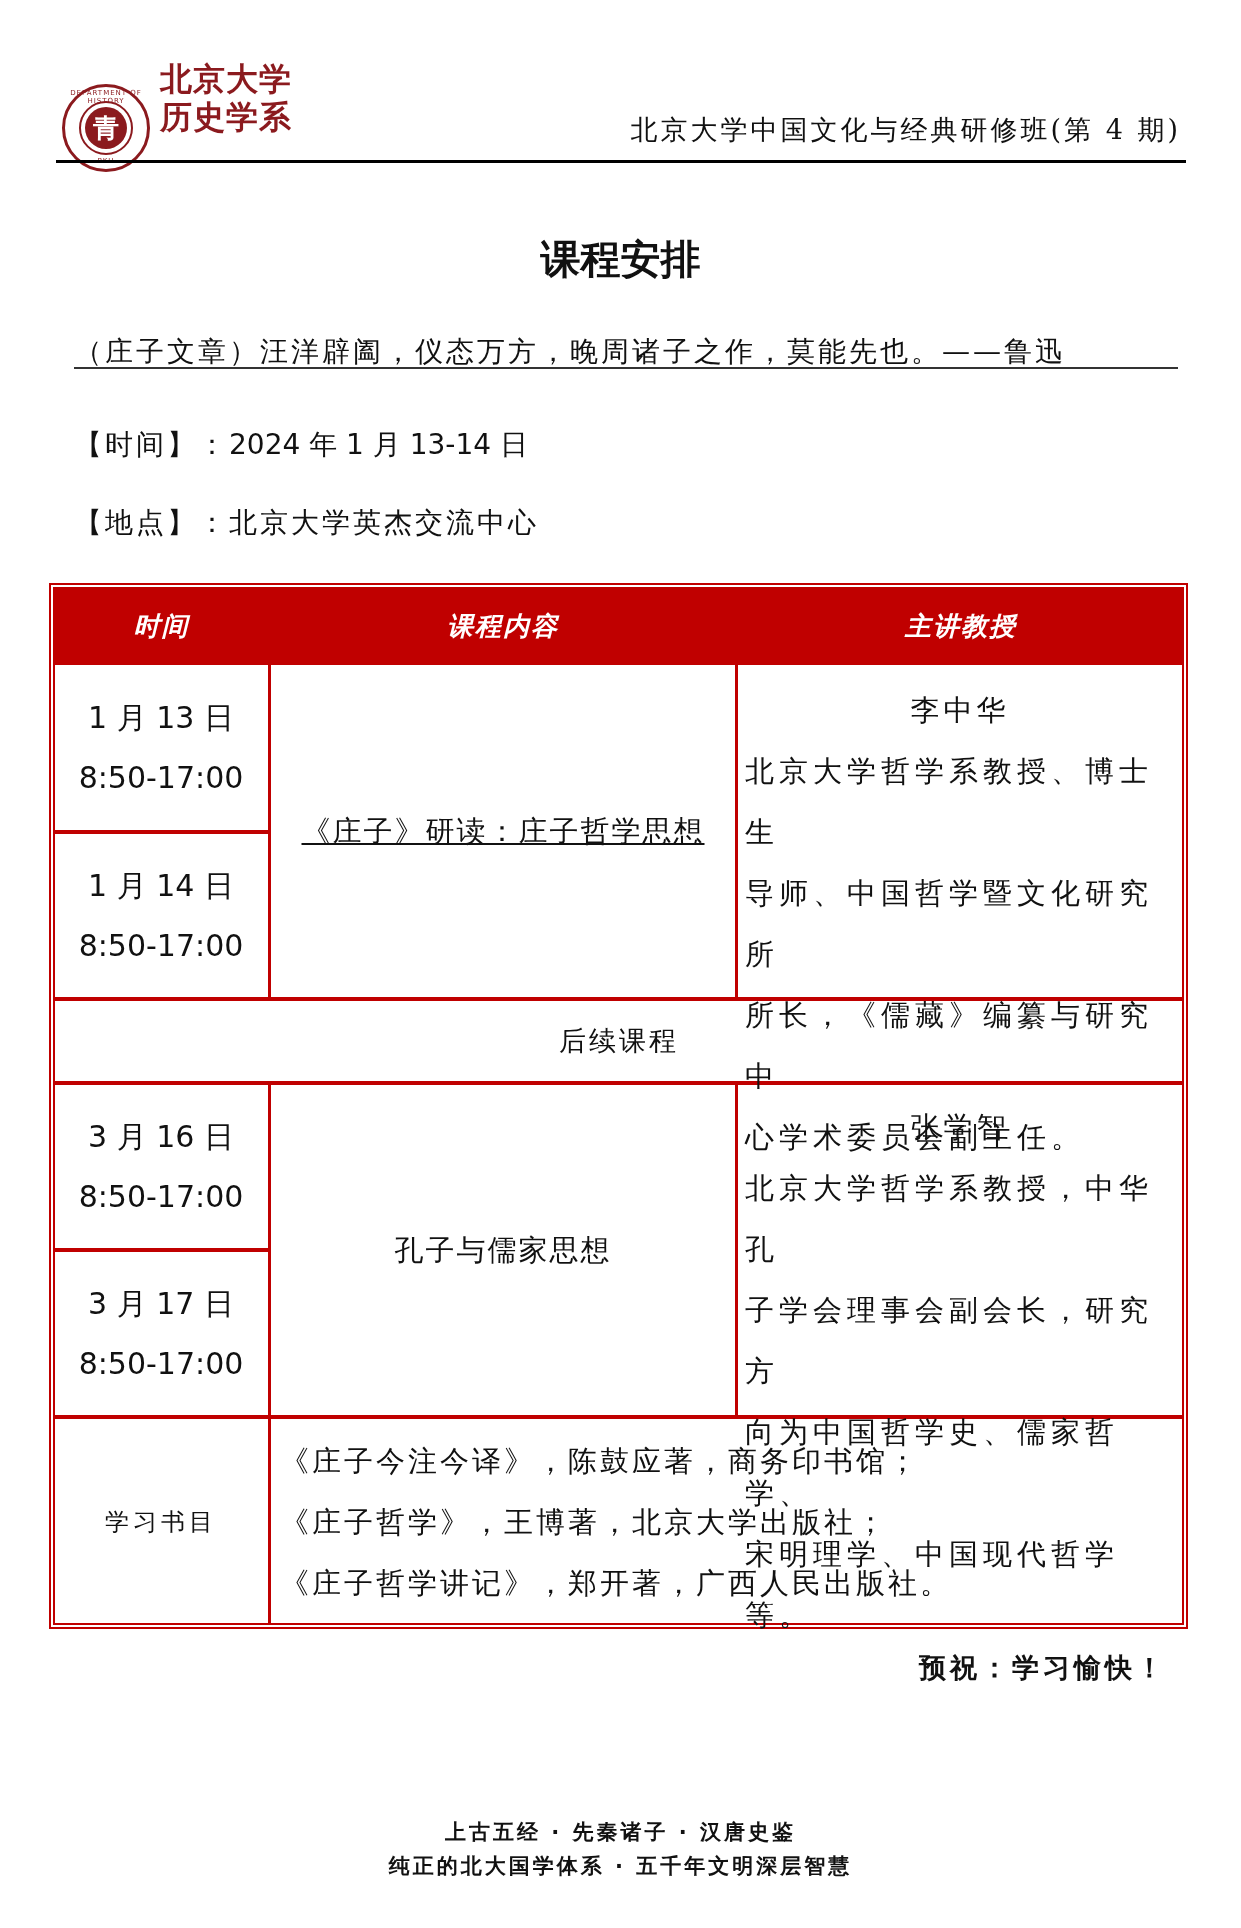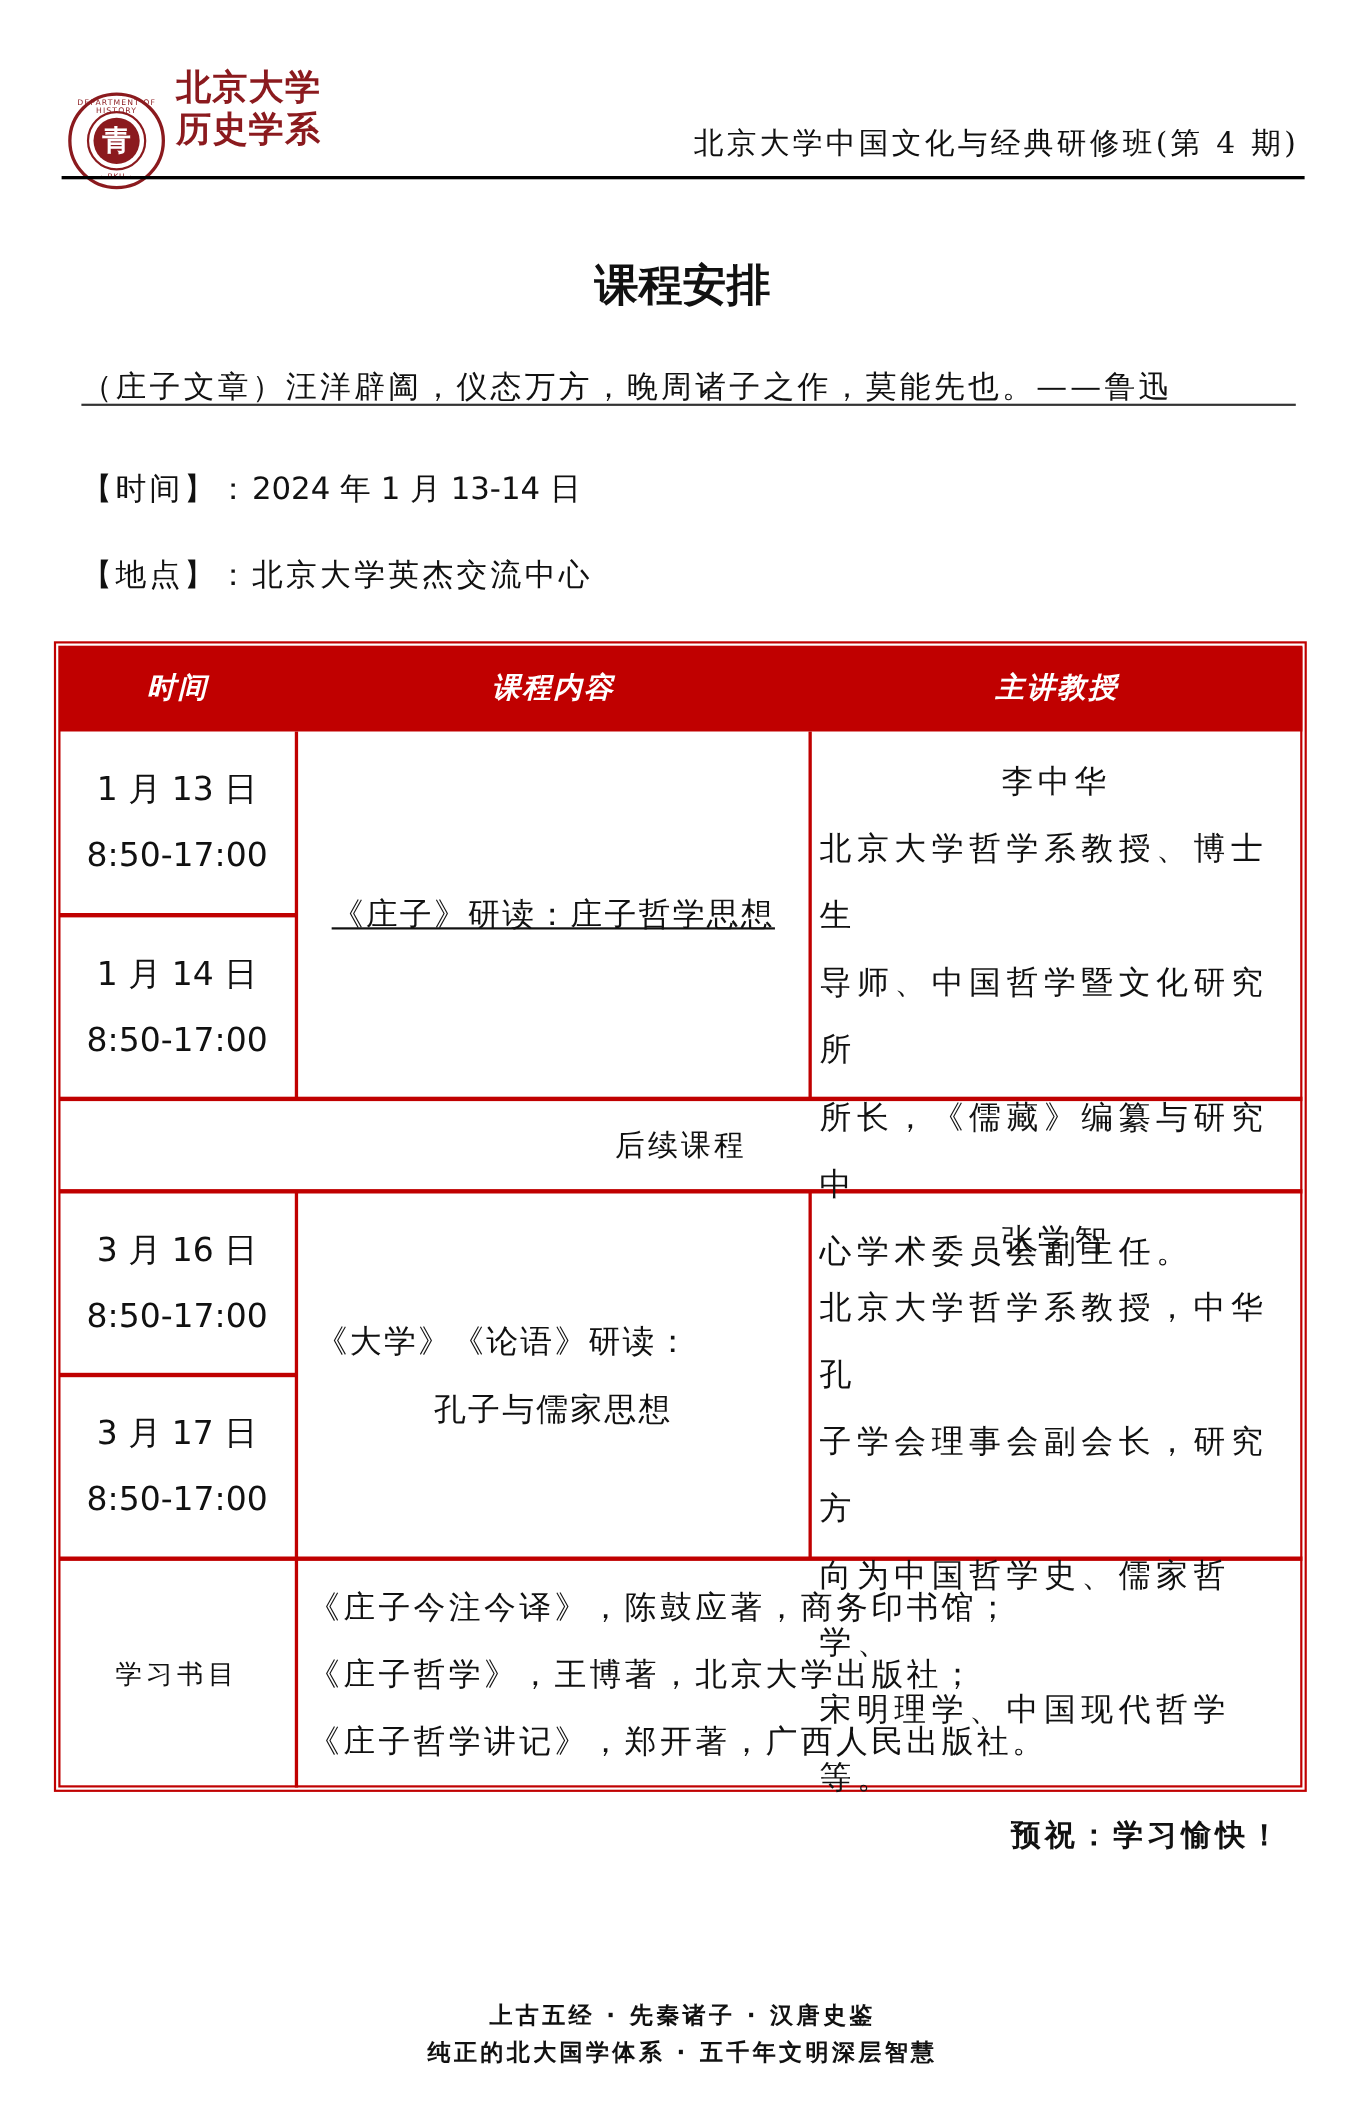--- a/index.html
+++ b/index.html
@@ -119,21 +119,20 @@
 
 <div class="abs cell" style="left:54px;top:1085px;width:214px;height:163px;">
   <div class="date">3 月 16 日</div>
   <div class="date">8:50-17:00</div>
 </div>
 <div class="abs cell" style="left:54px;top:1252px;width:214px;height:163px;">
   <div class="date">3 月 17 日</div>
   <div class="date">8:50-17:00</div>
 </div>
 <div class="abs cell" style="left:271px;top:1085px;width:464px;height:330px;">
-  <div class="course" style="align-self:flex-start;padding-left:16px;">《大学》《论语》研读：</div>
   <div class="course">孔子与儒家思想</div>
 </div>
 <div class="abs cell" style="left:740px;top:1097px;width:440px;height:310px;justify-content:flex-start;">
   <div class="lecturer">张学智</div>
   <div class="bio">
     <div>北京大学哲学系教授，中华孔</div>
     <div>子学会理事会副会长，研究方</div>
     <div>向为中国哲学史、儒家哲学、</div>
     <div>宋明理学、中国现代哲学等。</div>
   </div>

